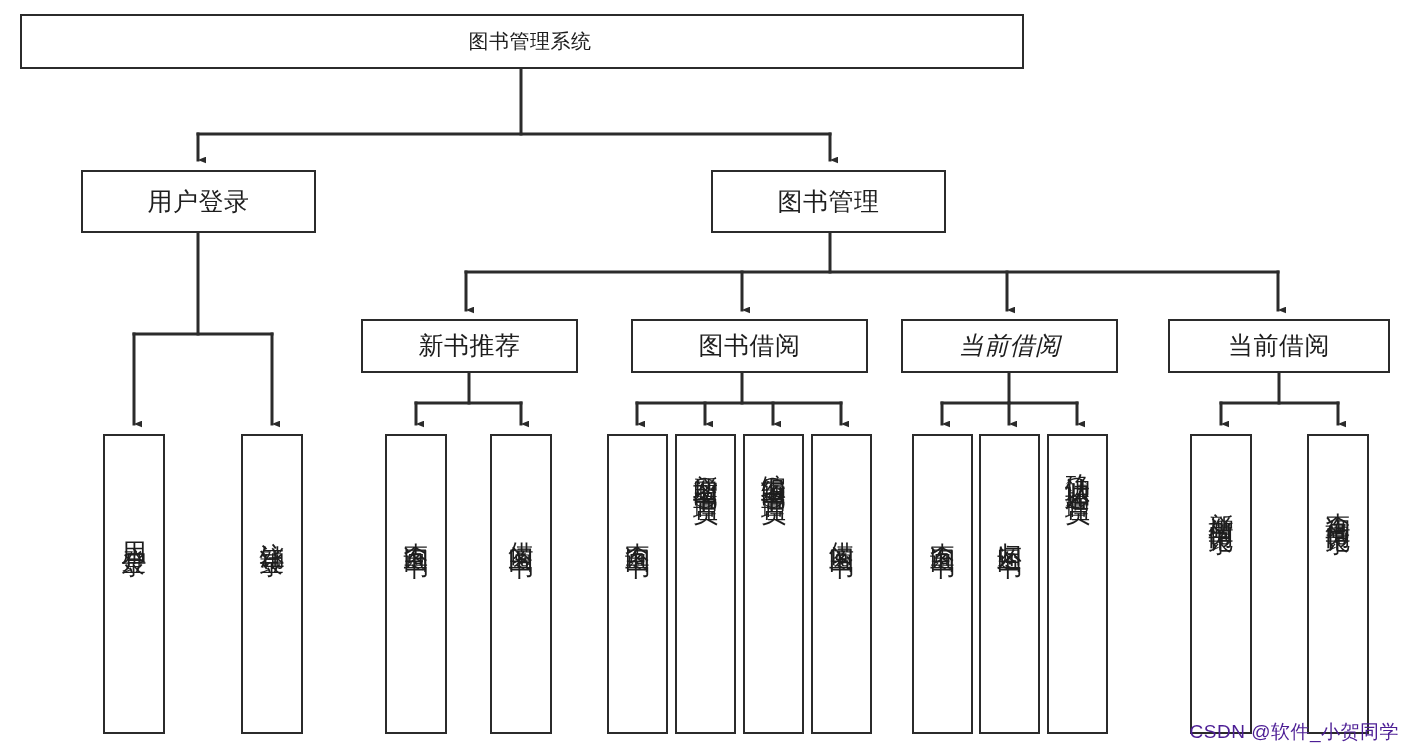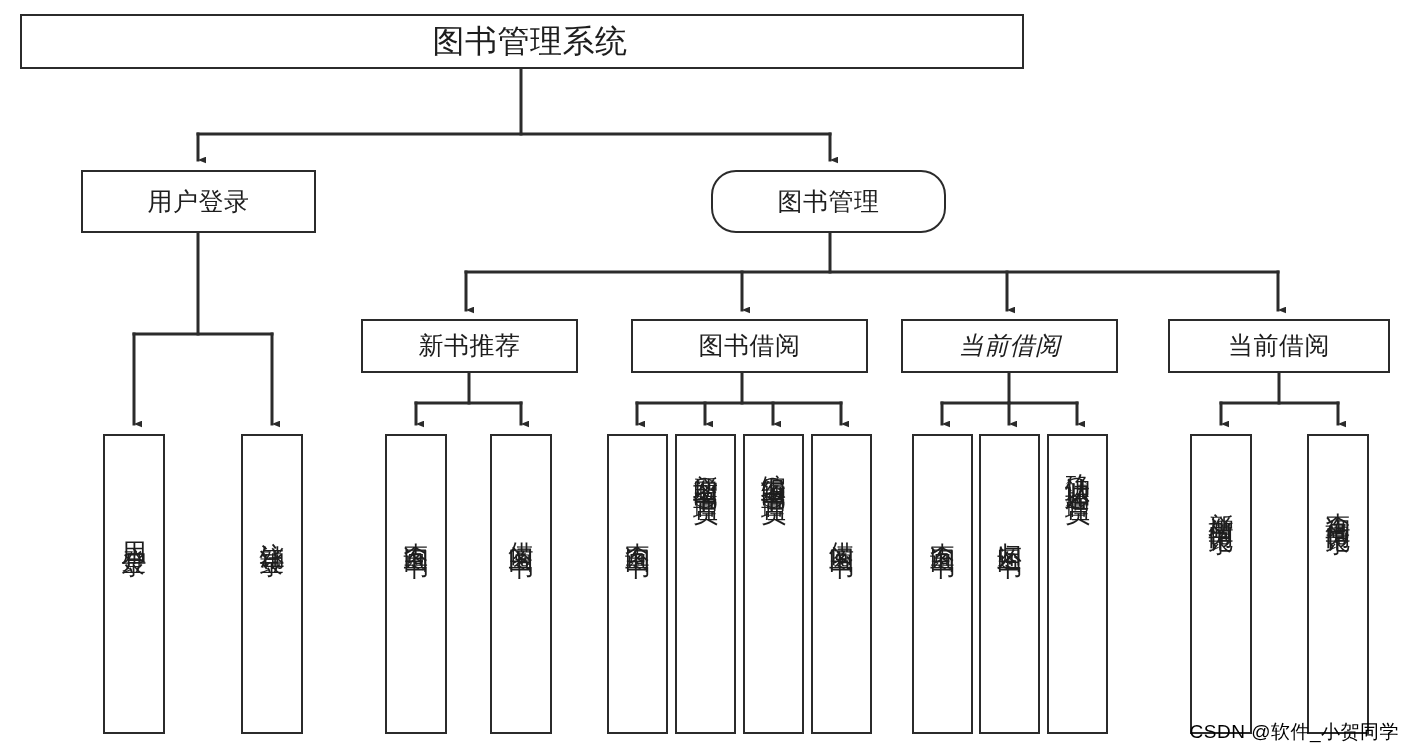--- a/index.html
+++ b/index.html
@@ -42,21 +42,21 @@
     line-height: 1.18;
     letter-spacing: 0.5px;
     color: #1d1d1d;
   }
   
   .node.horiz .node-label {
     font-size: 25px;
     writing-mode: horizontal-tb;
   }
   .node.root .node-label {
-    font-size: 32px;
+    font-size: 20px;
     margin-left: 16px;
   }
   
   .node.vert {
     align-items: flex-start;
     justify-content: center;
     padding-top: 8px;
   }
   .node.vert .node-label {
     writing-mode: vertical-rl;
@@ -73,21 +73,21 @@
     margin-top: 10px;
   }
   .node.vert.midrec .node-label {
     margin-top: 48px;
   }
   #watermark {
     position: absolute;
     right: 6px;
     bottom: 2px;
     font-size: 19px;
-    color: #000000;
+    color: #4c1d95;
     white-space: nowrap;
     letter-spacing: 0.5px;
     font-family: "Liberation Sans", "DejaVu Sans", sans-serif;
   }
 </style>
 </head>
 <body>
 
 <div id="diagram-root">
 
@@ -142,21 +142,21 @@
   </svg>
 
   <div class="node horiz root" style="left:20px; top:14px; width:1004px; height:55px;">
     <span class="node-label">图书管理系统</span>
   </div>
 
   <div class="node horiz" style="left:81px; top:170px; width:235px; height:63px;">
     <span class="node-label">用户登录</span>
   </div>
 
-  <div class="node horiz" style="left:711px; top:170px; width:235px; height:63px;border-radius:25px;">
+  <div class="node horiz" style="left:711px; top:170px; width:235px; height:63px;">
     <span class="node-label">图书管理</span>
   </div>
 
   <div class="node horiz" style="left:631px; top:319px; width:237px; height:54px;">
     <span class="node-label">图书借阅</span>
   </div>
 
   <div class="node horiz" style="left:361px; top:319px; width:217px; height:54px;">
     <span class="node-label">新书推荐</span>
   </div>

